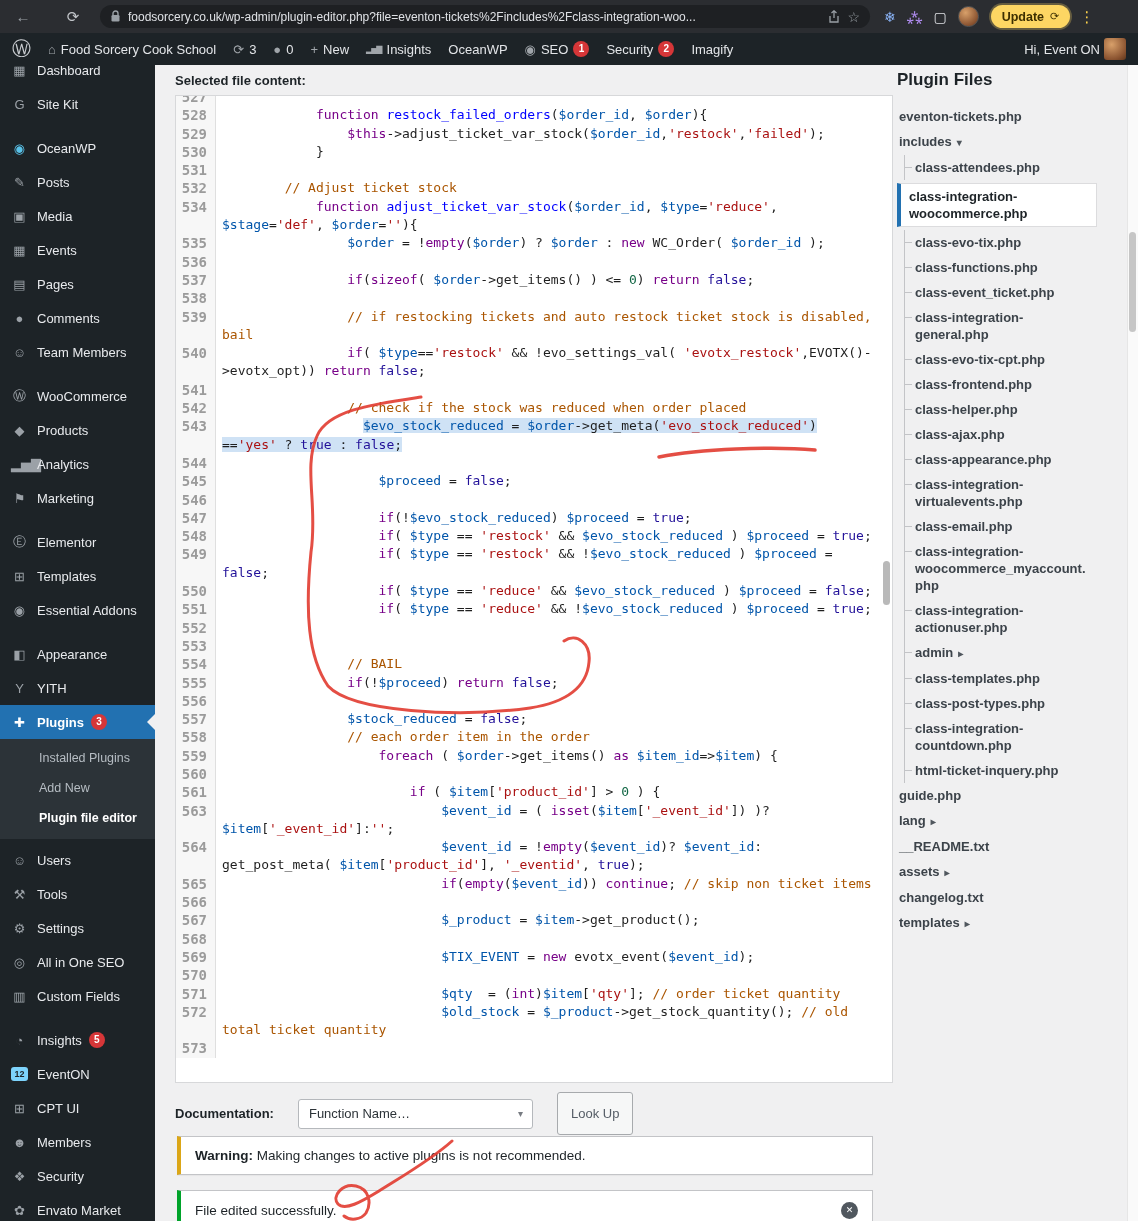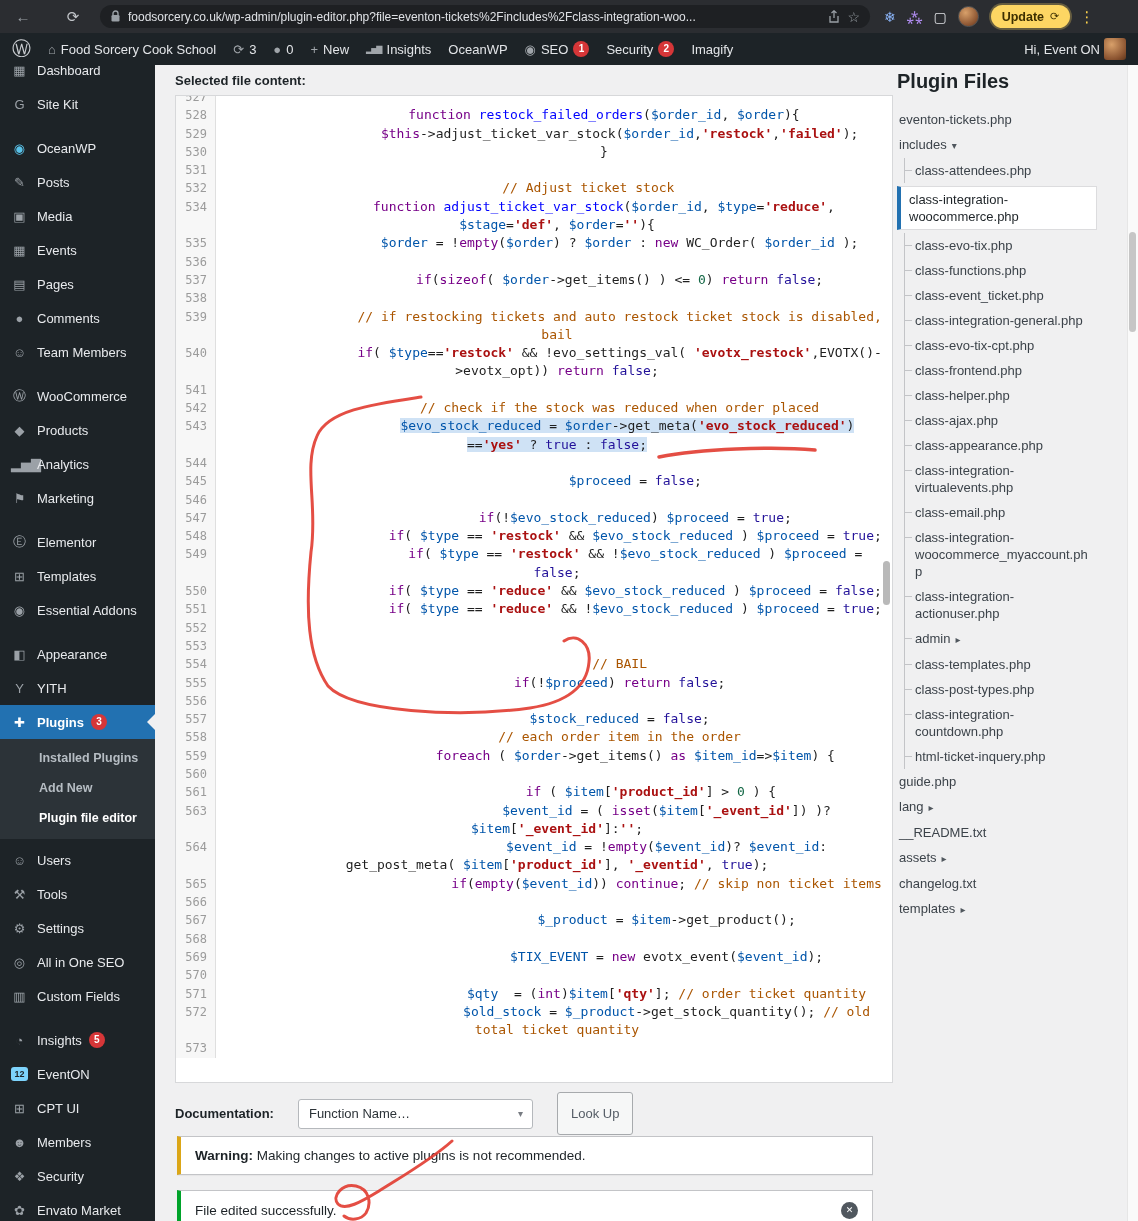--- a/index.html
+++ b/index.html
@@ -50,45 +50,45 @@
   .sb-icon.iconbox { background:#7dd3fc; color:#1d2327; border-radius:3px; font-size:9px; font-weight:700;
     height:14px; line-height:14px; }
   .sb-label { white-space:nowrap; }
   .sb-badge { margin-left:7px; background:#d63638; color:#fff; min-width:16px; height:16px; border-radius:9px;
     font-size:10px; line-height:16px; text-align:center; padding:0 3px; font-weight:700; }
   .sb-item.active { background:#2271b1; }
   .sb-item.active .sb-icon { color:#fff; }
   .sb-item.active .sb-label { font-weight:700; color:#fff; }
   .sb-item.active::after { content:""; position:absolute; right:0; top:9px;
     border:8px solid transparent; border-right-color:#f0f0f1; }
-  .sb-item.sub { height:30px; background:#2c3338; padding-left:39px; color:#b6bdc3; font-size:12.5px;font-weight:bold; }
+  .sb-item.sub { height:30px; background:#2c3338; padding-left:39px; color:#b6bdc3; font-size:12.5px; }
   .sb-item.sub.current { color:#fff; font-weight:700; }
   .sb-subpad { background:#2c3338; }
 
   
   .main { position:absolute; left:155px; top:65px; right:0; bottom:0; background:#f0f0f1; }
   .section-label { position:absolute; left:20px; top:8px; font-size:13px; font-weight:700; color:#1d2327; }
 
   
   .editor { position:absolute; left:20px; top:30px; width:718px; height:988px; background:#fff;
     border:1px solid #d7d8da; overflow:hidden; }
   .cm-rows { margin-top:-8px; }
   .cm-row { display:flex; height:18.3px; line-height:18.3px; font-family:"DejaVu Sans Mono", monospace; font-size:13px; }
   .cm-gutter { flex:0 0 40px; background:#f7f7f7; border-right:1px solid #dfdfdf; color:#9b9b9b;
-    text-align:right; padding-right:8px; font-size:12px; }
-  .cm-code { flex:1; white-space:pre; padding-left:6px; overflow:hidden; color:#1f1f1f;text-align:center; }
-  .cm-pln { color:#1f1f1f; } .cm-kw { color:#770088; } .cm-var { color:#0055aa; } .cm-str { color:#aa1111;font-weight:bold; }
+    text-align:right; padding-right:8px; font-size:14px;font-weight:bold; }
+  .cm-code { flex:1; white-space:pre; padding-left:6px; overflow:hidden; color:#1f1f1f; }
+  .cm-pln { color:#1f1f1f; } .cm-kw { color:#770088; } .cm-var { color:#0055aa; } .cm-str { color:#aa1111; }
   .cm-com { color:#aa5500; } .cm-atom { color:#221199; } .cm-num { color:#116644; } .cm-def { color:#0000ff; }
   .sel { background:#cfe2f5; }
   .cm-scroll { position:absolute; right:2px; top:465px; width:7px; height:44px; background:#b9b9b9; border-radius:4px; }
 
   
   .plugin-files { position:absolute; left:742px; top:5px; width:200px; }
-  .pf-title { font-size:20px; font-weight:700; color:#1d2327; }
-  .pf-tree { margin-top:14px; font-size:13px; color:#3c434a; }
+  .pf-title { font-size:17px; font-weight:700; color:#1d2327; }
+  .pf-tree { margin-top:14px; font-size:13px; color:#3c434a;font-weight:bold; }
   .pf-item { padding:4px 4px 4px 0; line-height:17px; overflow-wrap:anywhere; cursor:pointer; }
   .pf-root { padding-left:2px; }
   .pf-child { margin-left:7px; border-left:1px solid #c3c4c7; padding-left:10px; position:relative; }
   .pf-child::before { content:""; position:absolute; left:0; top:12px; width:7px; height:1px; background:#c3c4c7; }
   .pf-selected { margin:3px 0; background:#fff; border:1px solid #dcdcde; border-left:4px solid #2271b1;
     padding:4px 8px; color:#1d2327; }
   .tri { font-size:10px; color:#50575e; margin-left:5px; }
 
   
   .doc-row { position:absolute; left:20px; top:1027px; display:flex; align-items:center; gap:24px; }

